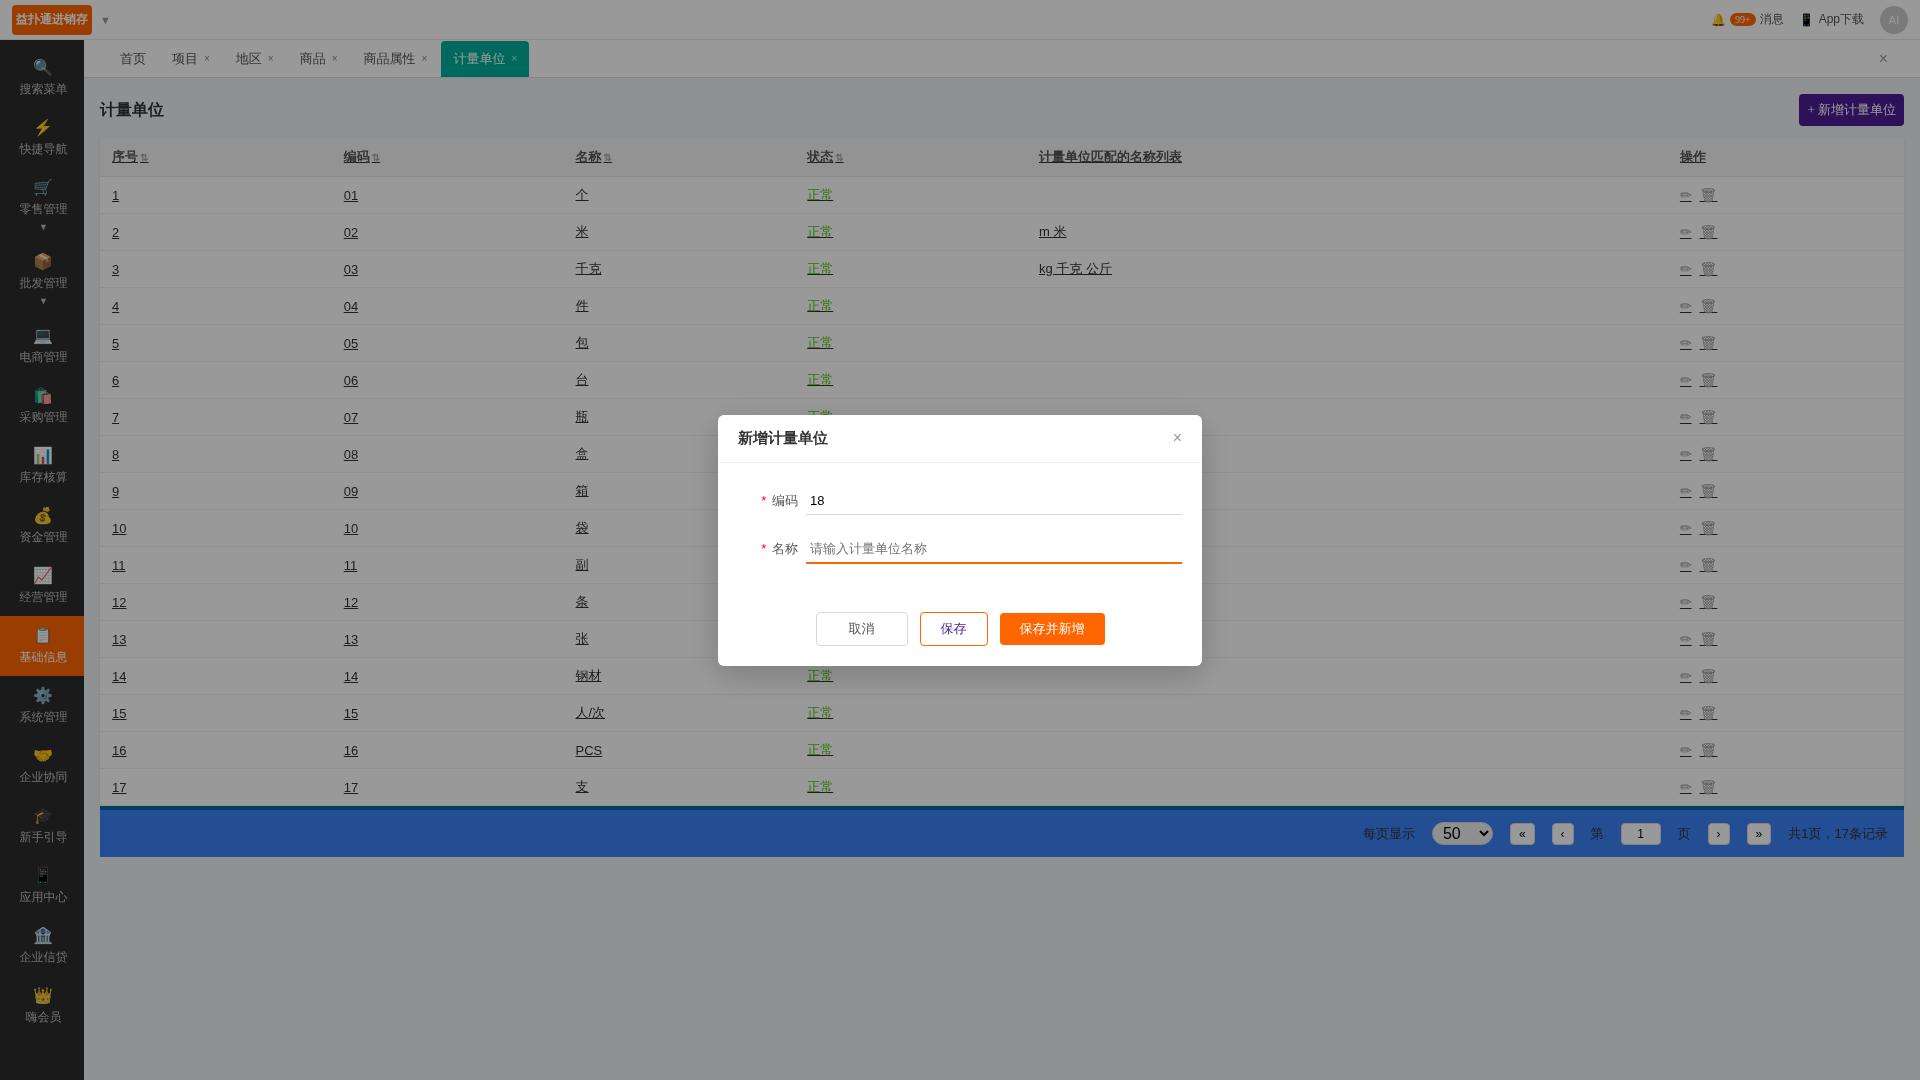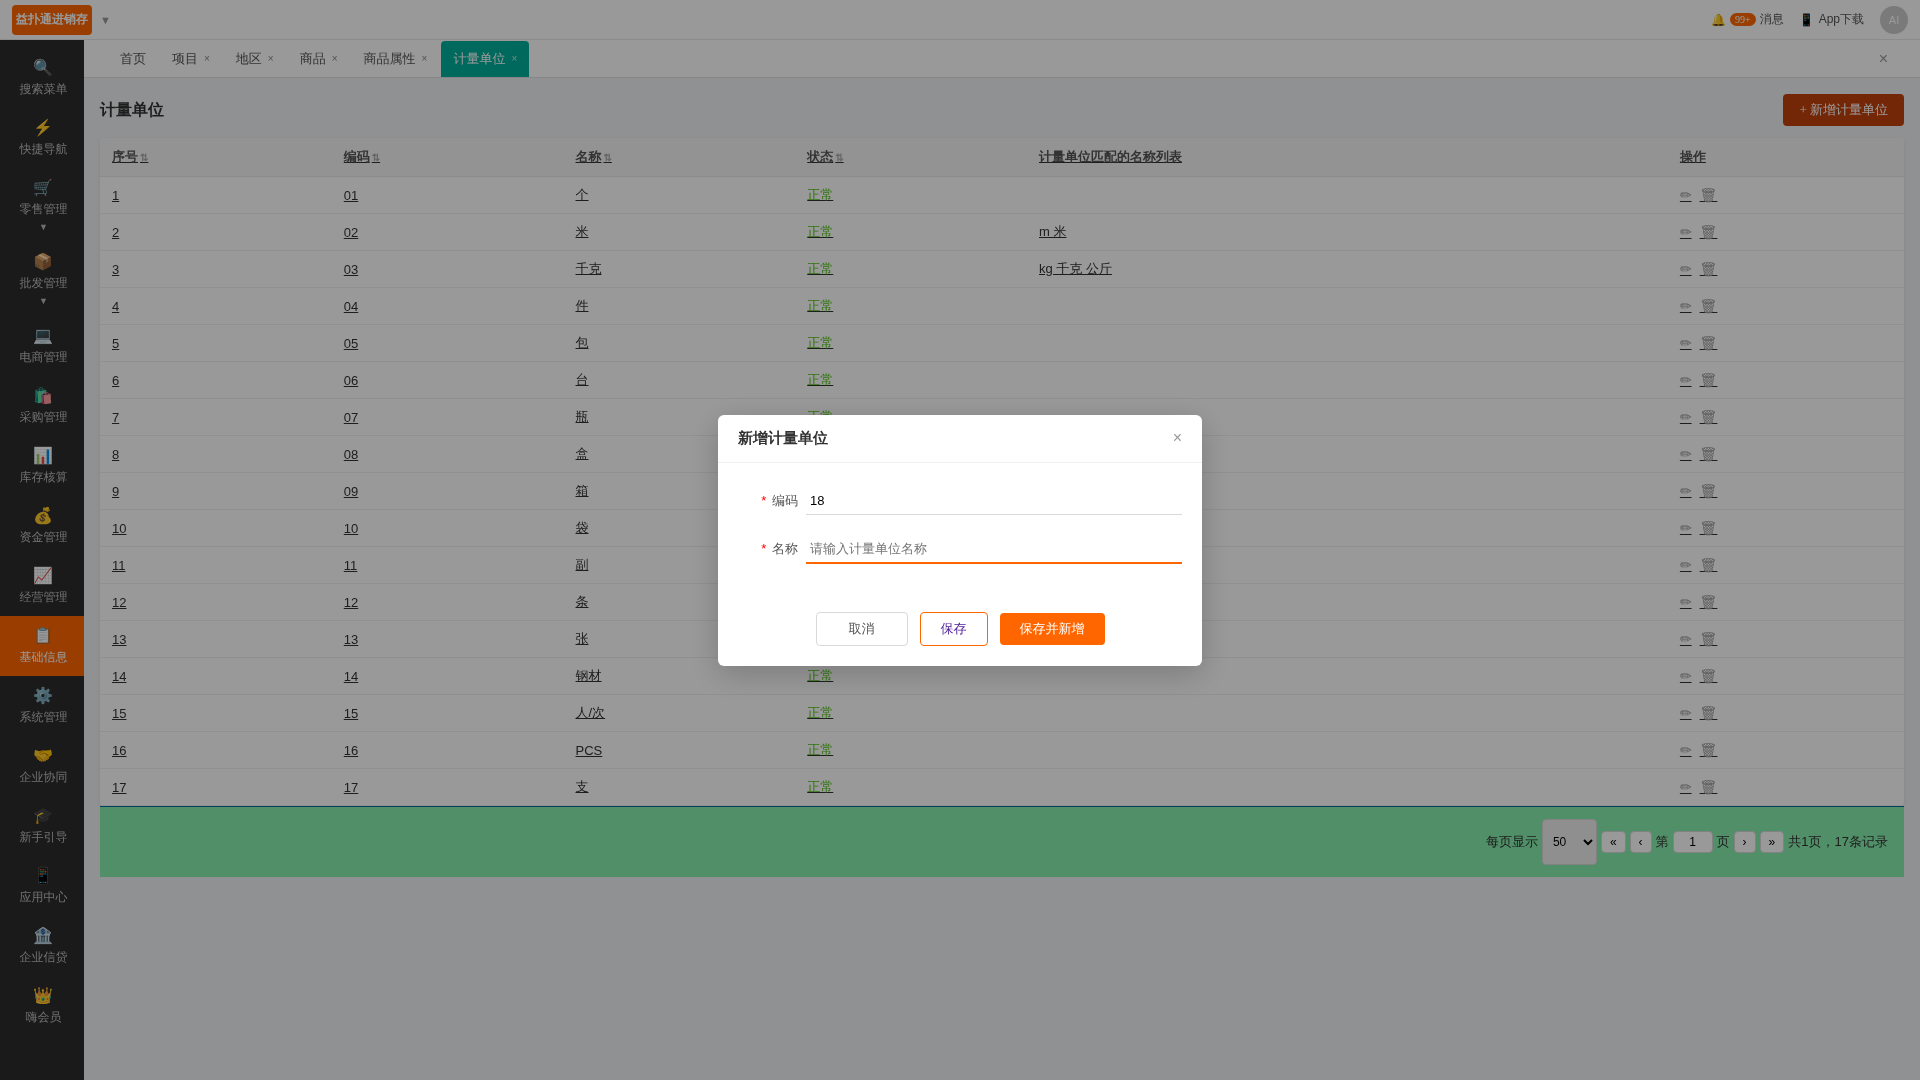--- a/index.html
+++ b/index.html
@@ -141,24 +141,24 @@
       align-items: center;
       justify-content: space-between;
       margin-bottom: 12px;
     }
     .page-title {
       font-size: 16px;
       font-weight: bold;
       color: #333;
     }
     .btn-add {
-      background: #c2410c;
+      background: #4c1d95;
       color: #fff;
       border: none;
-      padding: 7px 16px;
+      padding: 7px 8px;
       border-radius: 4px;
       cursor: pointer;
       font-size: 13px;
       font-family: Liberation Serif, serif;
     }
 
     
     .data-table {
       width: 100%;
       background: #fff;
@@ -196,30 +196,30 @@
       cursor: pointer;
       font-size: 14px;
     }
 
     
     .pagination-bar {
       display: flex;
       align-items: center;
       justify-content: flex-end;
       padding: 12px 16px;
-      background: #86efac;
-      border-top: 1px solid #0369a1;
-      gap: 4px;
+      background: #3b82f6;
+      border-top: 4px solid #0369a1;
+      gap: 17px;
       font-size: 13px;
     }
     .page-size-select {
       border: 1px solid #d9d9d9;
-      border-radius: 4px;
-      padding: 14px 6px;
-      font-size: 12px;
+      border-radius: 12px;
+      padding: 1px 6px;
+      font-size: 16px;
     }
     .page-btn {
       border: 1px solid #d9d9d9;
       background: #fff;
       padding: 3px 8px;
       border-radius: 4px;
       cursor: pointer;
       font-size: 12px;
     }
     .page-input {

